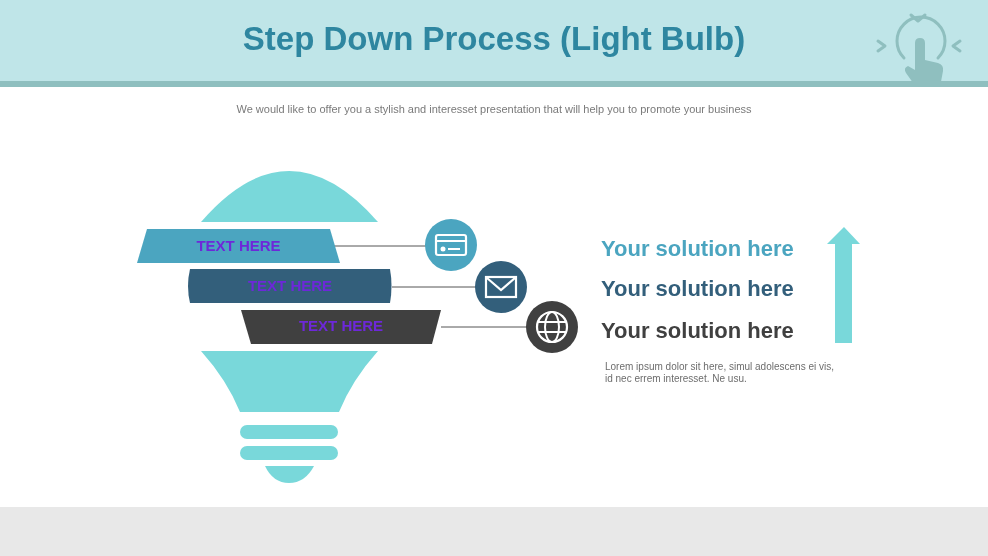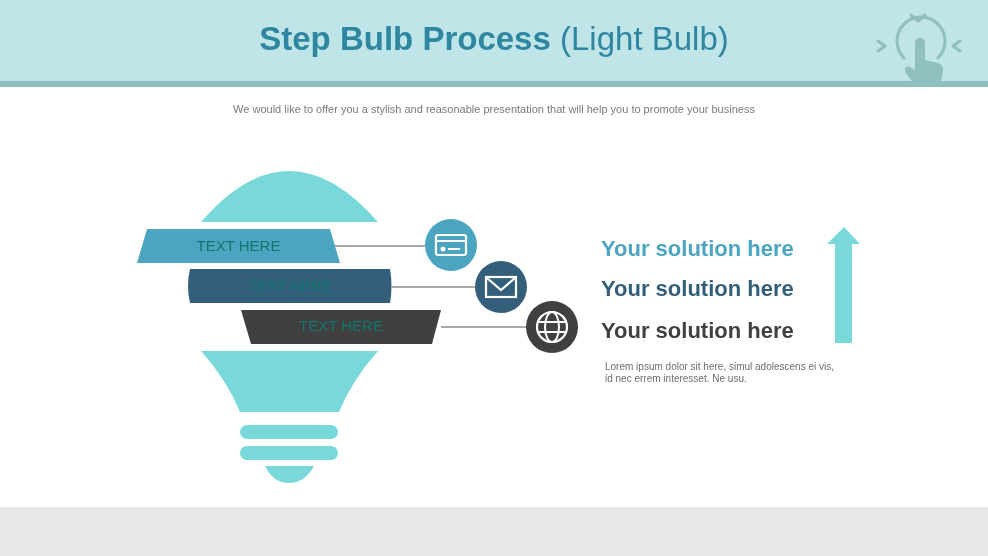--- a/index.html
+++ b/index.html
@@ -3,52 +3,52 @@
 <meta charset="utf-8">
 <style>
   * { margin: 0; padding: 0; box-sizing: border-box; }
   html, body { width: 988px; height: 556px; overflow: hidden; background: #ffffff; }
   body { position: relative; font-family: "Liberation Sans", sans-serif; }
 
   .header { position: absolute; left: 0; top: 0; width: 988px; height: 81px; background: #bfe5e8; }
   .header-stripe { position: absolute; left: 0; top: 81px; width: 988px; height: 6px; background: #8fbfbf; }
   .title { position: absolute; left: 0; top: 20px; width: 988px; text-align: center; font-size: 33px; color: #2e86a0; white-space: nowrap; }
   .title .bold { font-weight: bold; }
-  .title .light { font-weight: normal; margin-top: 13px; }
+  .title .light { font-weight: bold; margin-top: 13px; }
   .header-icon { position: absolute; left: 868px; top: 8px; width: 100px; height: 79px; }
 
   .subtitle { position: absolute; left: 0; top: 103px; width: 988px; text-align: center; font-size: 11px; color: #7a7a7a; }
 
   .diagram { position: absolute; left: 0; top: 0; width: 988px; height: 507px; }
 
-  .band-label { position: absolute; font-size: 15px; font-weight: normal; color: #0f766e; text-align: center; line-height: 34px; height: 34px; }
+  .band-label { position: absolute; font-size: 15px; font-weight: bold; color: #6d28d9; text-align: center; line-height: 34px; height: 34px; }
 
   .solution { position: absolute; left: 601px; font-size: 22px; font-weight: bold; white-space: nowrap; }
   .lorem { position: absolute; left: 605px; top: 361px; width: 230px; font-size: 10px; line-height: 12px; color: #6d6d6d; }
 
   .footer { position: absolute; left: 0; top: 507px; width: 988px; height: 49px; background: #e8e8e8; }
 </style>
 </head>
 <body>
 
 <div class="header"></div>
 <div class="header-stripe"></div>
-<div class="title"><span class="bold">Step Bulb Process</span><span class="light"> (Light Bulb)</span></div>
+<div class="title"><span class="bold">Step Down Process</span><span class="light"> (Light Bulb)</span></div>
 
 <svg class="header-icon" viewBox="0 0 100 79">
   <g fill="none" stroke="#8fbfbf" stroke-width="3" stroke-linecap="round" stroke-linejoin="round">
     <polyline points="43,7 50,13 57,7"></polyline>
     <path d="M36,50 A24,24 0 1 1 70,50"></path>
     <polyline points="10,33 17,38 10,43"></polyline>
     <polyline points="92,33 85,38 92,43"></polyline>
   </g>
   <path d="M47,50 L47,35 Q47,30 52,30 Q57,30 57,35 L57,52 L70,55 Q76,57 75,63 L72,79 L48,79 L38,65 Q35,60 40,58 L47,62 Z" fill="#8fbfbf"></path>
 </svg>
 
-<div class="subtitle">We would like to offer you a stylish and reasonable presentation that will help you to promote your business</div>
+<div class="subtitle">We would like to offer you a stylish and interesset presentation that will help you to promote your business</div>
 
 <svg class="diagram" viewBox="0 0 988 507">
 
   <path d="M201,222 Q289,120 378,222 Z" fill="#79d8da"></path>
 
   <path d="M201,351 L378,351 Q352,380 339,412 L240,412 Q227,380 201,351 Z" fill="#79d8da"></path>
   <rect x="240" y="425" width="98" height="14" rx="7" fill="#79d8da"></rect>
   <rect x="240" y="446" width="98" height="14" rx="7" fill="#79d8da"></rect>
   <path d="M265,466 L314,466 Q305,483 289,483 Q273,483 265,466 Z" fill="#79d8da"></path>
 

